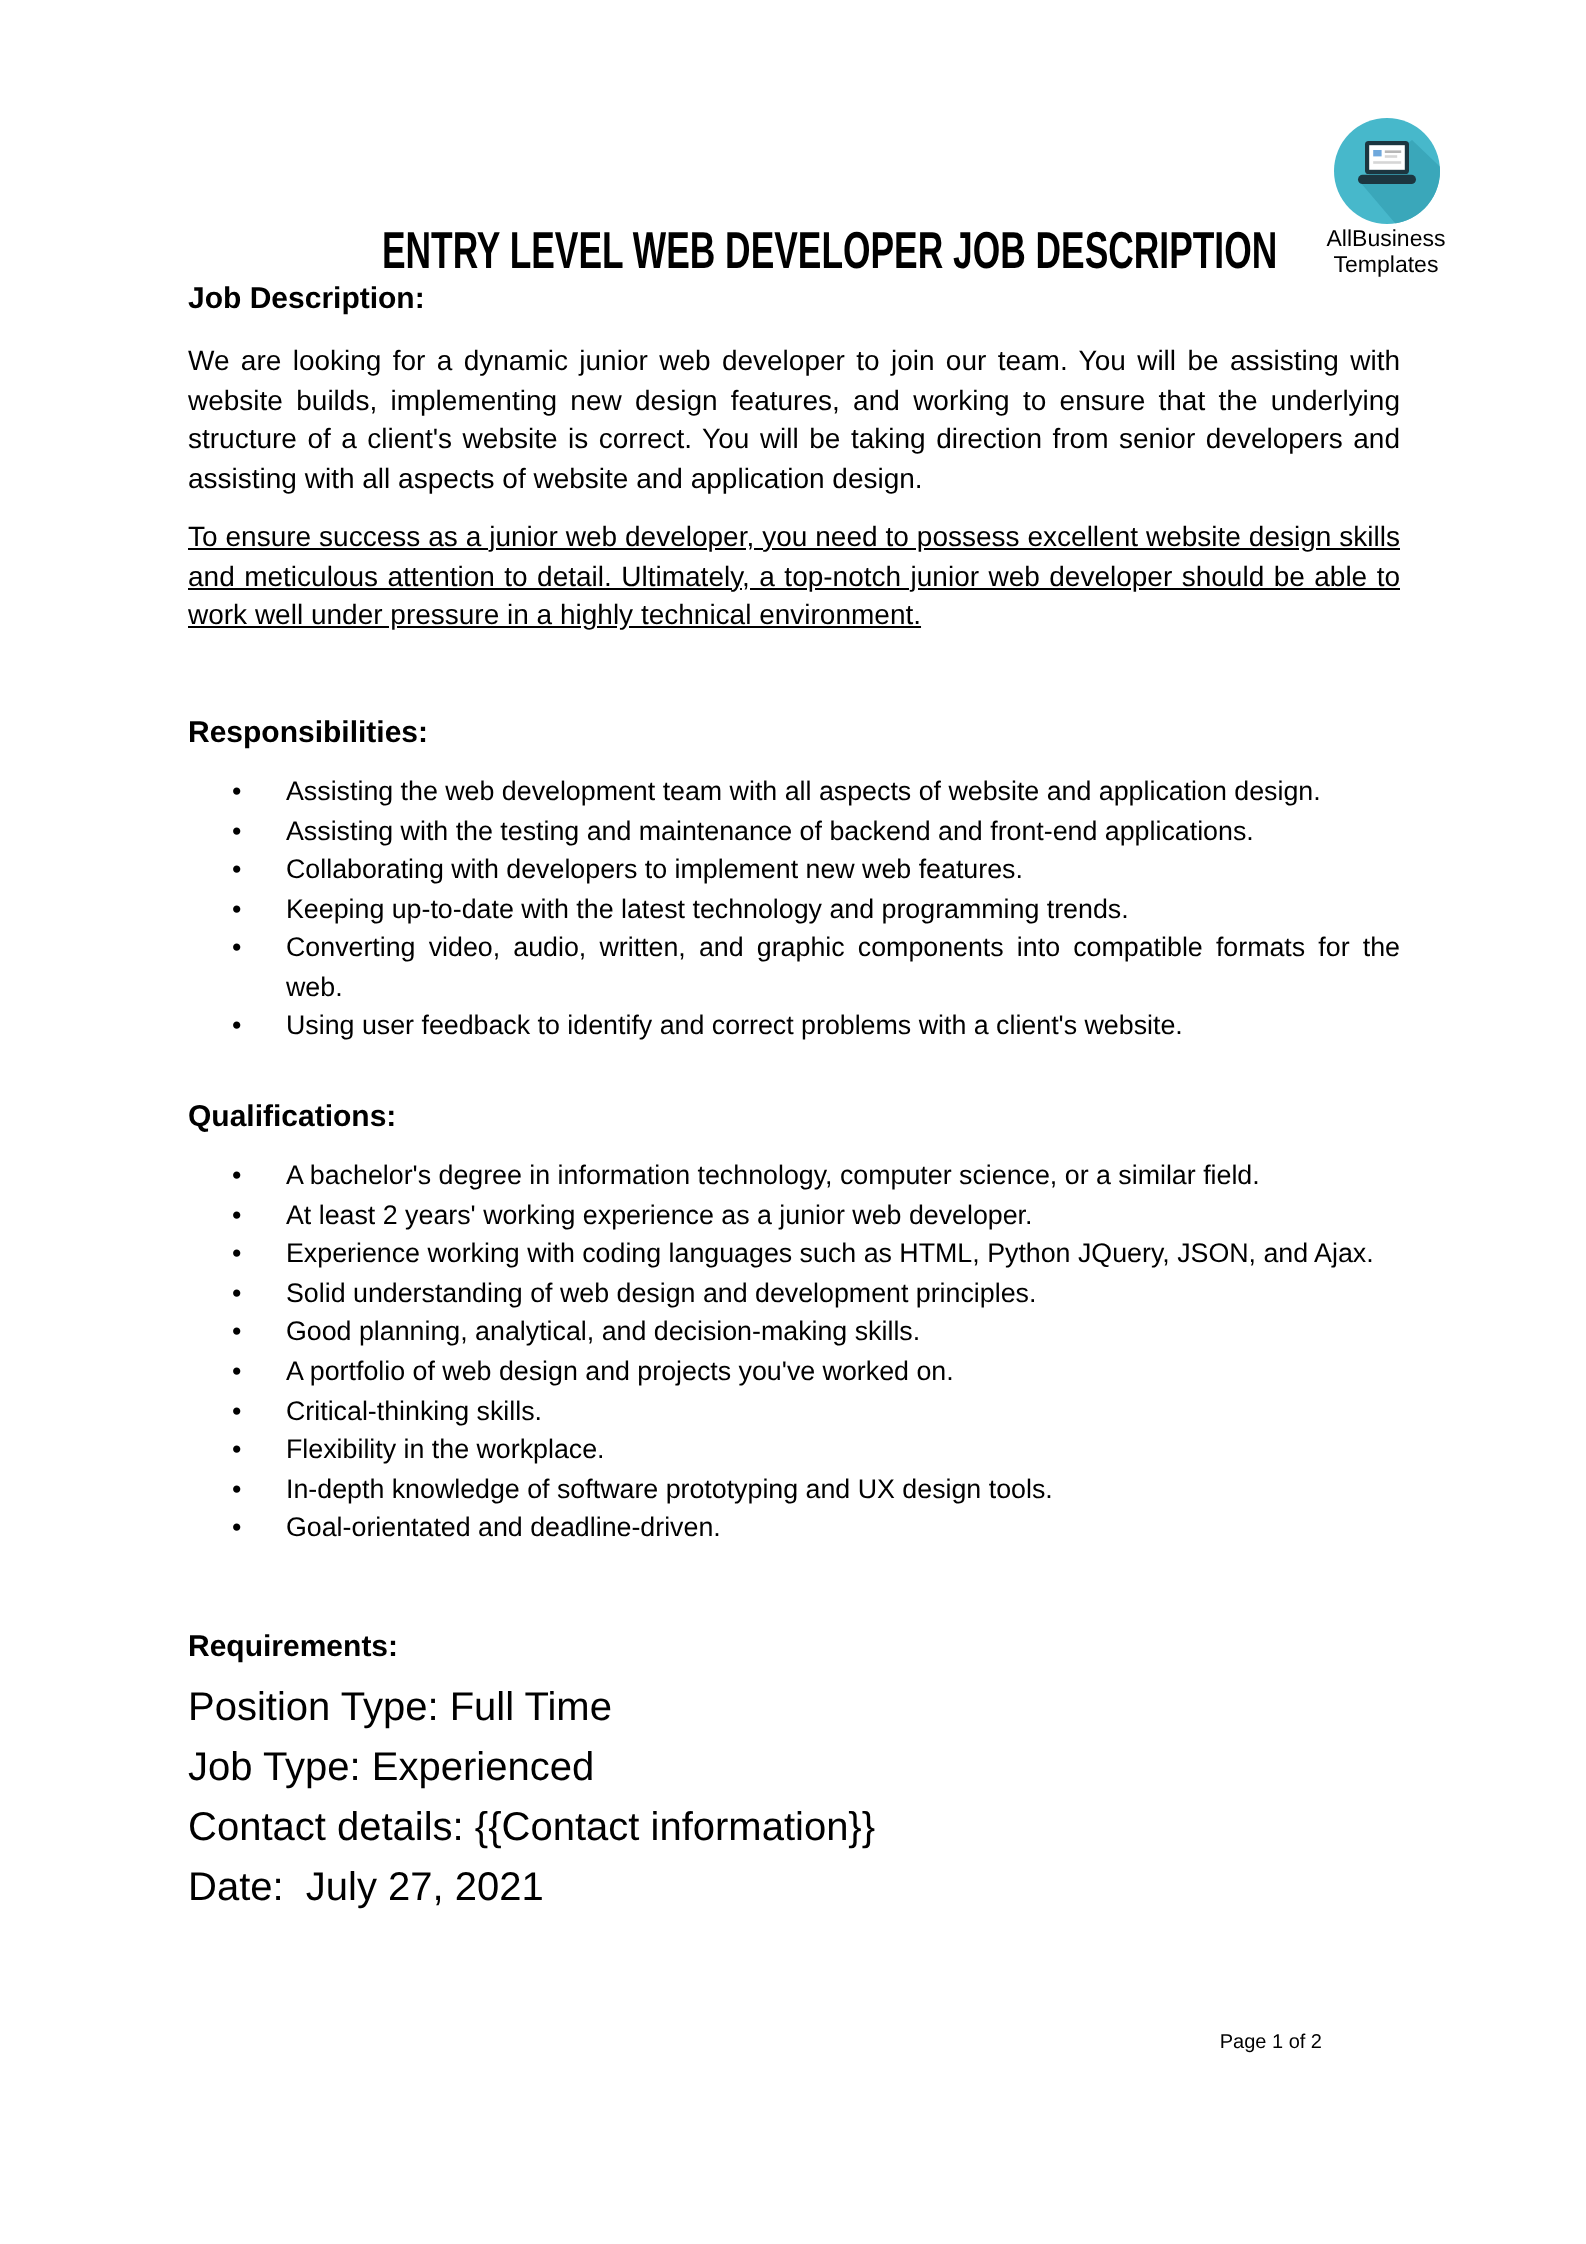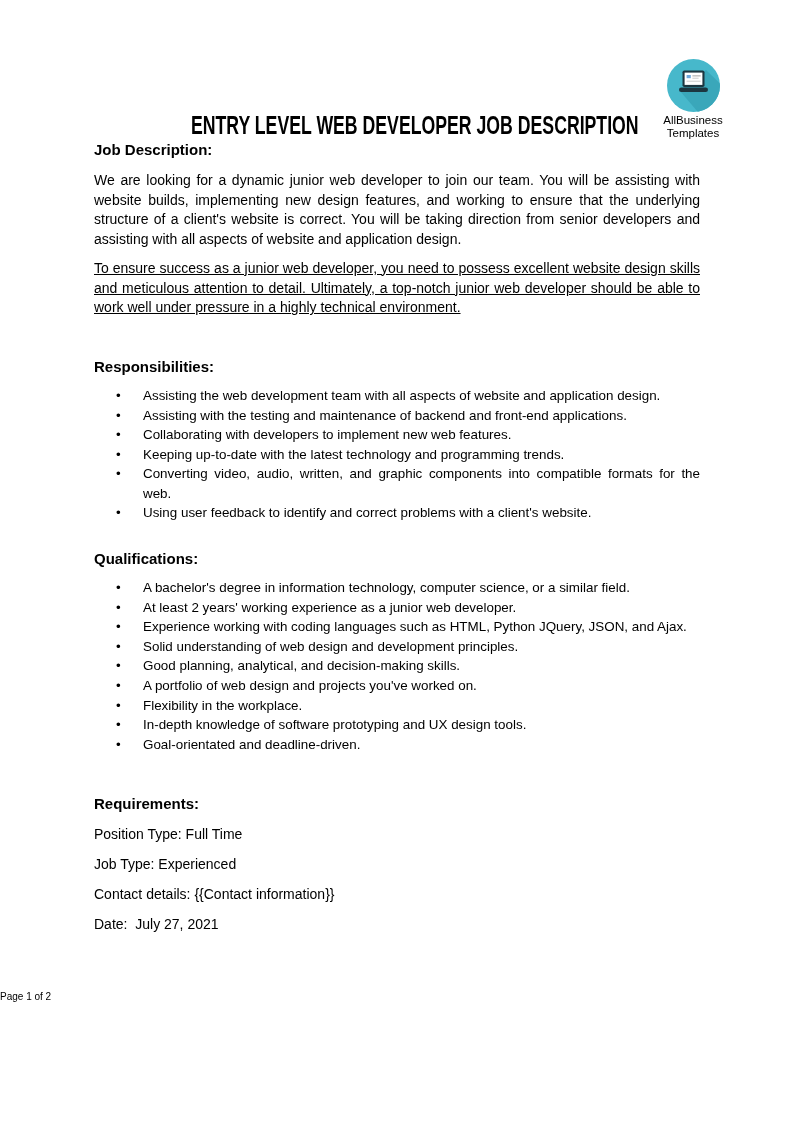--- a/index.html
+++ b/index.html
@@ -78,30 +78,30 @@
   ul.doc-list li::before {
     content: "\2022";
     position: absolute;
     left: -27px;
     top: 0;
     font-size: 13.4px;
     line-height: 19.6px;
   }
   .req-line {
     margin: 13px 0 0 0;
-    font-size: 14px;
+    font-size: 20px;
     line-height: 17px;
     white-space: pre-wrap;
   }
   .footer {
     position: absolute;
-    top: 990px;
+    top: 1015px;
     left: 0;
     width: 661px;
-    text-align: left;
+    text-align: right;
     font-size: 10px;
     line-height: 13px;
     color: #000000;
   }
 </style>
 </head>
 <body>
 
 <div class="page">
 
@@ -149,20 +149,21 @@
   </ul>
 
   <h2 class="section-heading h-qualifications">Qualifications:</h2>
   <ul class="doc-list">
     <li>A bachelor's degree in information technology, computer science, or a similar field.</li>
     <li>At least 2 years' working experience as a junior web developer.</li>
     <li>Experience working with coding languages such as HTML, Python JQuery, JSON, and Ajax.</li>
     <li>Solid understanding of web design and development principles.</li>
     <li>Good planning, analytical, and decision-making skills.</li>
     <li>A portfolio of web design and projects you've worked on.</li>
+    <li>Critical-thinking skills.</li>
     <li>Flexibility in the workplace.</li>
     <li>In-depth knowledge of software prototyping and UX design tools.</li>
     <li>Goal-orientated and deadline-driven.</li>
   </ul>
 
   <h2 class="section-heading h-requirements">Requirements:</h2>
   <p class="req-line">Position Type: Full Time</p>
   <p class="req-line">Job Type: Experienced</p>
   <p class="req-line">Contact details: {{Contact information}}</p>
   <p class="req-line">Date:  July 27, 2021</p>

